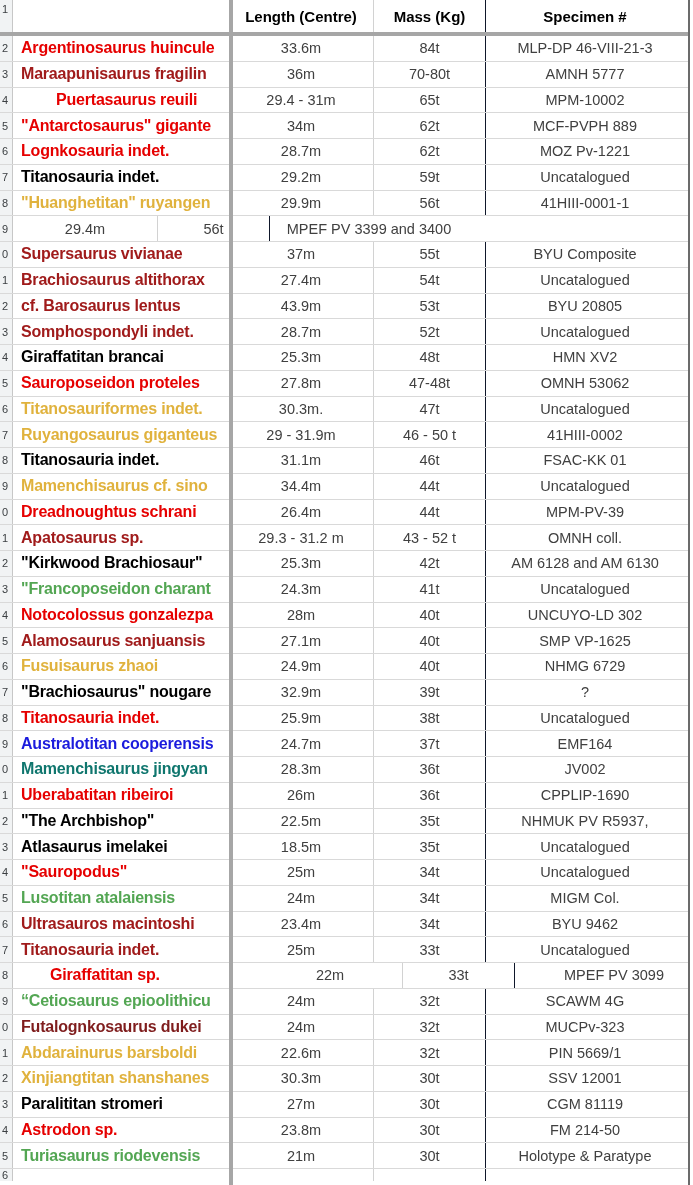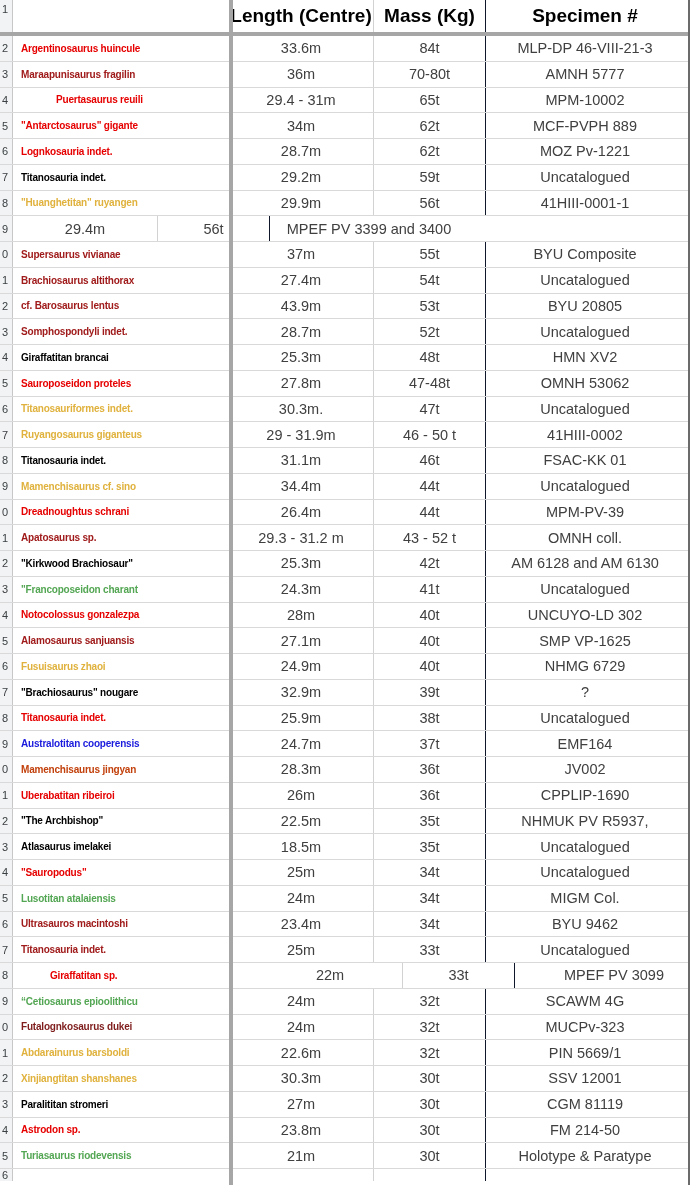--- a/index.html
+++ b/index.html
@@ -25,35 +25,35 @@
     border-right:1px solid #c7c7c7;
     justify-content:flex-end;
     padding-right:4px;
     font-size:11px;color:#3c4043;
   }
   .header-row .gutter-cell{align-items:flex-start;padding-top:3px;}
 
   .name-cell{
     width:216px;flex:0 0 216px;
     padding-left:8px;
-    font-size:10px;font-weight:bold;
+    font-size:16px;font-weight:bold;
     white-space:nowrap;
     letter-spacing:-0.2px;
   }
   .length-cell{width:145px;flex:0 0 145px;border-right:1px solid #d2d2d2;}
   .mass-cell{width:112px;flex:0 0 112px;border-right:1px solid #0f172a;}
   .specimen-cell{width:198px;flex:0 0 198px;}
   .value-cell{
     justify-content:center;text-align:center;
     font-size:14.5px;color:#404040;
     white-space:nowrap;
   }
   .header-row .name-cell{border-right:none;}
   .header-row .value-cell{
-    font-weight:bold;color:#000;font-size:19px;
+    font-weight:bold;color:#000;font-size:15px;
   }
 
   
   .frozen-col-divider{
     position:absolute;left:229px;top:0;width:4px;height:1185px;
     background:#a6a6a6;z-index:5;
   }
   
   .right-edge-line{
     position:absolute;left:688px;top:0;width:2px;height:1185px;
@@ -292,21 +292,21 @@
   <div class="row data-row">
     <div class="cell gutter-cell r-num">9</div>
     <div class="cell name-cell r-name" style="color: rgb(27, 27, 221);">Australotitan cooperensis</div>
     <div class="cell value-cell length-cell r-length">24.7m</div>
     <div class="cell value-cell mass-cell r-mass">37t</div>
     <div class="cell value-cell specimen-cell r-specimen">EMF164</div>
   </div>
 
   <div class="row data-row">
     <div class="cell gutter-cell r-num">0</div>
-    <div class="cell name-cell r-name" style="color: #c2410c;">Mamenchisaurus jingyan</div>
+    <div class="cell name-cell r-name" style="color: #0f766e;">Mamenchisaurus jingyan</div>
     <div class="cell value-cell length-cell r-length">28.3m</div>
     <div class="cell value-cell mass-cell r-mass">36t</div>
     <div class="cell value-cell specimen-cell r-specimen">JV002</div>
   </div>
 
   <div class="row data-row">
     <div class="cell gutter-cell r-num">1</div>
     <div class="cell name-cell r-name" style="color: rgb(230, 0, 0);">Uberabatitan ribeiroi</div>
     <div class="cell value-cell length-cell r-length">26m</div>
     <div class="cell value-cell mass-cell r-mass">36t</div>

